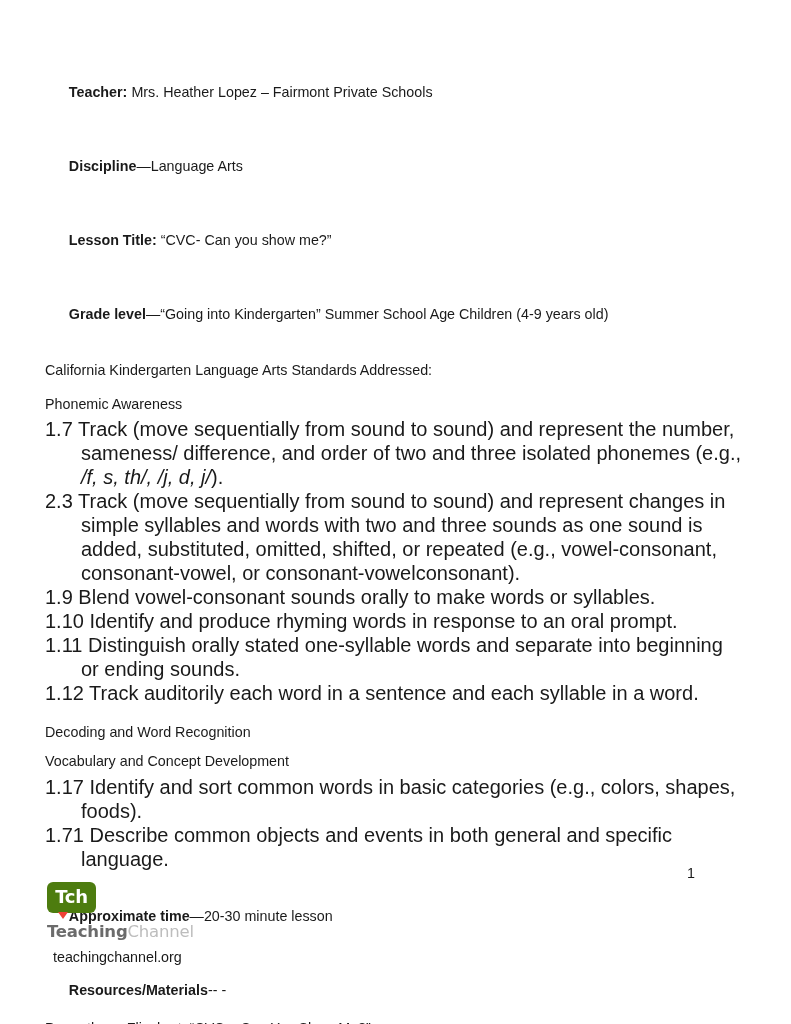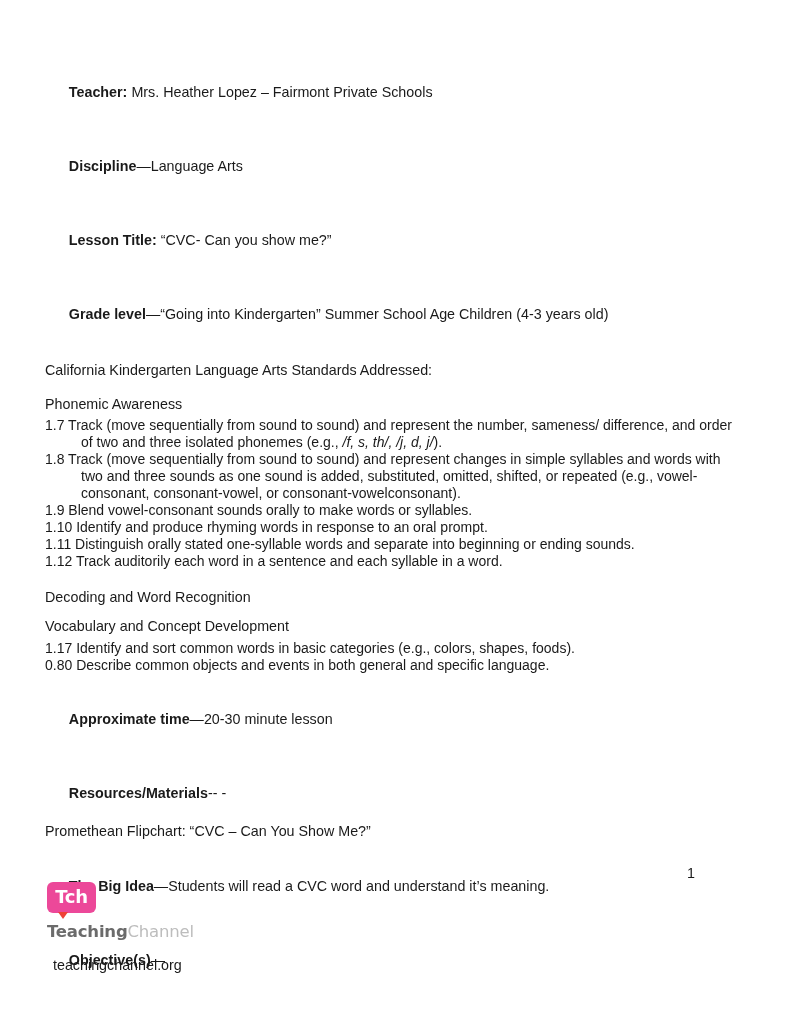--- a/index.html
+++ b/index.html
@@ -48,22 +48,22 @@
     line-height: 18.6px;
     font-weight: normal;
     margin-bottom: 4px;
   }
   .spacer-lg { height: 18px; }
   .spacer-md { height: 11px; }
   .spacer-sm { height: 6px; }
 
   
   .std {
-    font-size: 14px;
-    line-height: 17px;
+    font-size: 20px;
+    line-height: 24px;
     padding-left: 36px;
     text-indent: -36px;
     white-space: pre-wrap;
   }
   .std i { font-style: italic; }
 
   
   .page-num {
     position: absolute;
     right: 45px;
@@ -74,21 +74,21 @@
   }
   .footer {
     position: absolute;
     left: 47px;
     top: 882px;
   }
   .logo-badge {
     position: relative;
     width: 49px;
     height: 31px;
-    background: #ec4899;
+    background: #4d7c0f;
     border-radius: 6px;
     display: flex;
     align-items: center;
     justify-content: center;
   }
   .logo-badge .tch {
     color: #ffffff;
     font-family: "DejaVu Sans", sans-serif;
     font-weight: bold;
     font-size: 18px;
@@ -116,21 +116,21 @@
   }
   .wordmark .wm-a {
     font-weight: bold;
     color: #6b6b6b;
   }
   .wordmark .wm-b {
     font-weight: normal;
     color: #bdbdbd;
   }
   .site-url {
-    margin-top: 15px;
+    margin-top: 7px;
     margin-left: 6px;
     font-size: 14.3px;
     line-height: 18px;
     color: #1a1a1a;
   }
 </style>
 </head>
 <body>
 
 <div class="page">
@@ -143,43 +143,43 @@
 
     <div class="field line">
       <span class="lbl">Discipline</span><span>—Language Arts</span>
     </div>
 
     <div class="field line">
       <span class="lbl">Lesson Title:</span><span> </span><span>“CVC- Can you show me?”</span>
     </div>
 
     <div class="field line">
-      <span class="lbl">Grade level</span><span>—“Going into Kindergarten” Summer School Age Children (4-3 years old)</span>
+      <span class="lbl">Grade level</span><span>—“Going into Kindergarten” Summer School Age Children (4-9 years old)</span>
     </div>
 
     <div class="sec-head">California Kindergarten Language Arts Standards Addressed:</div>
     <div class="spacer-md"></div>
 
     <div class="sec-head">Phonemic Awareness</div>
     <div class="std"><span>1.7 Track (move sequentially from sound to sound) and represent the number, sameness/ difference, and order of two and three isolated phonemes (e.g., </span><i>/f, s, th/, /j, d, j/</i><span>).</span></div>
-    <div class="std">1.8 Track (move sequentially from sound to sound) and represent changes in simple syllables and words with two and three sounds as one sound is added, substituted, omitted, shifted, or repeated (e.g., vowel-consonant, consonant-vowel, or consonant-vowelconsonant).</div>
+    <div class="std">2.3 Track (move sequentially from sound to sound) and represent changes in simple syllables and words with two and three sounds as one sound is added, substituted, omitted, shifted, or repeated (e.g., vowel-consonant, consonant-vowel, or consonant-vowelconsonant).</div>
     <div class="std">1.9 Blend vowel-consonant sounds orally to make words or syllables.</div>
     <div class="std">1.10 Identify and produce rhyming words in response to an oral prompt.</div>
     <div class="std">1.11 Distinguish orally stated one-syllable words and separate into beginning or ending sounds.</div>
     <div class="std">1.12 Track auditorily each word in a sentence and each syllable in a word.</div>
 
     <div class="spacer-lg"></div>
 
     <div class="sec-head">Decoding and Word Recognition</div>
 
     <div class="spacer-sm"></div>
 
     <div class="sec-head">Vocabulary and Concept Development</div>
     <div class="std">1.17 Identify and sort common words in basic categories (e.g., colors, shapes, foods).</div>
-    <div class="std">0.80 Describe common objects and events in both general and specific language.</div>
+    <div class="std">1.71 Describe common objects and events in both general and specific language.</div>
 
     <div class="spacer-lg"></div>
 
     <div class="field line">
       <span class="lbl">Approximate time</span><span>—20-30 minute lesson</span>
     </div>
 
     <div class="line">
       <span class="lbl">Resources/Materials</span><span>-- -</span>
     </div>

